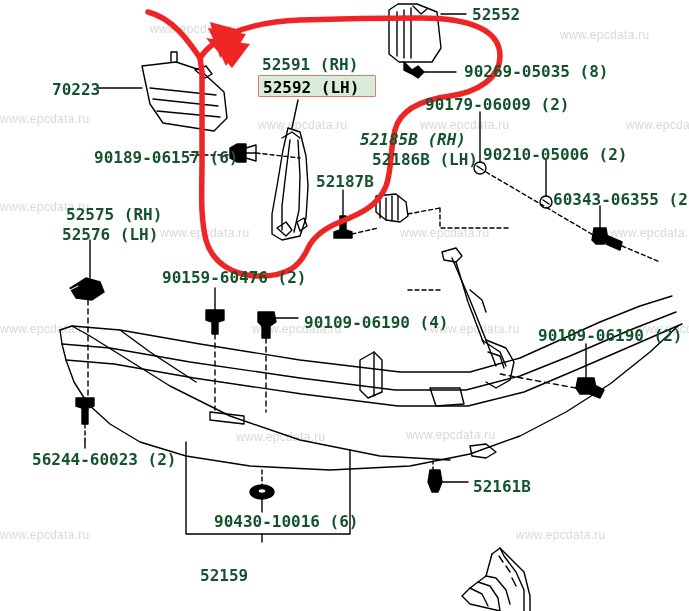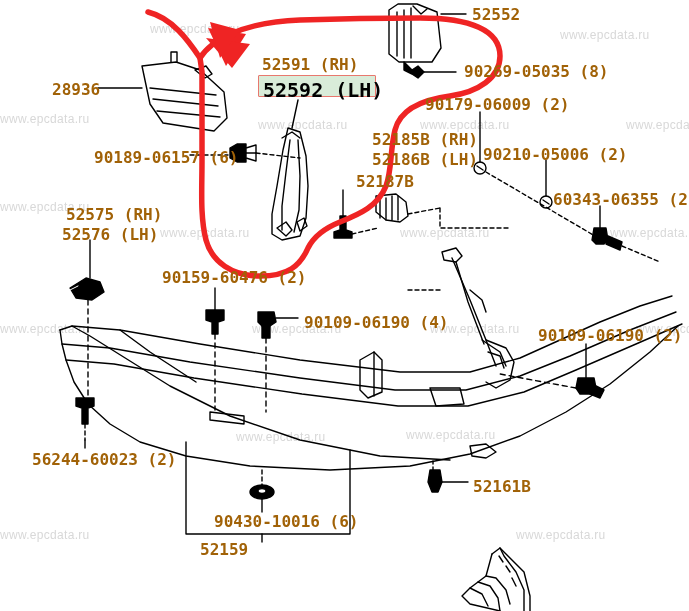--- a/index.html
+++ b/index.html
@@ -10,21 +10,21 @@
     background:#ffffff;
     overflow:hidden;
     font-family:"DejaVu Sans Mono","Liberation Mono",monospace;
   }
   #stage svg.layer{position:absolute;left:0;top:0;width:689px;height:611px;}
   .lbl{
     position:absolute;
     font-family:"DejaVu Sans Mono","Liberation Mono",monospace;
     font-size:16px;
     font-weight:bold;
-    color:#a16207;
+    color:#14532d;
     white-space:pre;
     letter-spacing:0px;
     line-height:19px;
   }
   .wm{
     position:absolute;
     font-family:"Liberation Sans","DejaVu Sans",sans-serif;
     font-size:12px;
     color:#d8d8d8;
     white-space:nowrap;
@@ -34,21 +34,21 @@
   .hl{
     position:absolute;
     background:#d9ecd9;
     border:1.5px solid #e8786e;
     box-sizing:border-box;
     border-radius:1px;
   }
   .hl-text{
     position:absolute;
     font-family:"DejaVu Sans Mono","Liberation Mono",monospace;
-    font-size:20px;font-weight:bold;color:#000;
+    font-size:16px;font-weight:bold;color:#000;
     white-space:pre;
   }
 </style>
 </head>
 <body>
 
 <div id="stage">
 
   <div id="wm-layer">
       <div class="wm" style="left: 150px; top: 22px;">www.epcdata.ru</div>
@@ -257,37 +257,37 @@
     </g>
     <g fill="#ef2424" stroke="none">
       <path d="M 208 28 L 246 34 L 226 66 Z"></path>
       <path d="M 206 38 L 250 44 L 232 68 Z"></path>
       <path d="M 210 22 L 240 30 L 220 58 Z"></path>
     </g>
   </svg>
 
   <div id="label-layer">
       <div class="lbl" style="left: 472px; top: 5px;">52552</div>
-      <div class="lbl" style="left: 52px; top: 80px;">28936</div>
+      <div class="lbl" style="left: 52px; top: 80px;">70223</div>
       <div class="lbl" style="left: 262px; top: 55px;">52591 (RH)</div>
       <div class="lbl" style="left: 464px; top: 62px;">90269-05035 (8)</div>
       <div class="lbl" style="left: 425px; top: 95px;">90179-06009 (2)</div>
       <div class="lbl" style="left: 50px; top: 148px; margin-left: 44px;">90189-06157 (6)</div>
-      <div class="lbl" style="left: 372px; top: 130px;">52185B (RH)</div>
+      <div class="lbl" style="left: 360px; top: 130px; font-style: italic;">52185B (RH)</div>
       <div class="lbl" style="left: 372px; top: 150px;">52186B (LH)</div>
       <div class="lbl" style="left: 483px; top: 145px;">90210-05006 (2)</div>
-      <div class="lbl" style="left: 316px; top: 172px; margin-left: 40px;">52187B</div>
+      <div class="lbl" style="left: 316px; top: 172px;">52187B</div>
       <div class="lbl" style="left: 553px; top: 190px;">60343-06355 (2</div>
       <div class="lbl" style="left: 66px; top: 205px;">52575 (RH)</div>
       <div class="lbl" style="left: 62px; top: 225px;">52576 (LH)</div>
       <div class="lbl" style="left: 162px; top: 268px;">90159-60476 (2)</div>
       <div class="lbl" style="left: 304px; top: 313px;">90109-06190 (4)</div>
       <div class="lbl" style="left: 538px; top: 326px;">90109-06190 (2)</div>
       <div class="lbl" style="left: 32px; top: 450px;">56244-60023 (2)</div>
       <div class="lbl" style="left: 473px; top: 477px;">52161B</div>
       <div class="lbl" style="left: 214px; top: 512px;">90430-10016 (6)</div>
-      <div class="lbl" style="left: 200px; top: 540px;">52159</div>
+      <div class="lbl" style="left: 200px; top: 566px;">52159</div>
     </div>
 
   <div class="hl" style="left:258px;top:75px;width:118px;height:22px;"></div>
   <div class="hl-text" style="left:263px;top:78px;">52592 (LH)</div>
 
 </div>
 
 </body></html>

